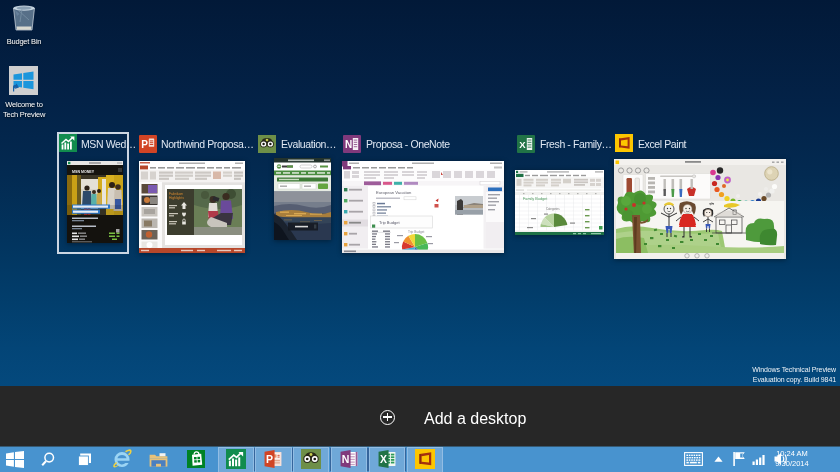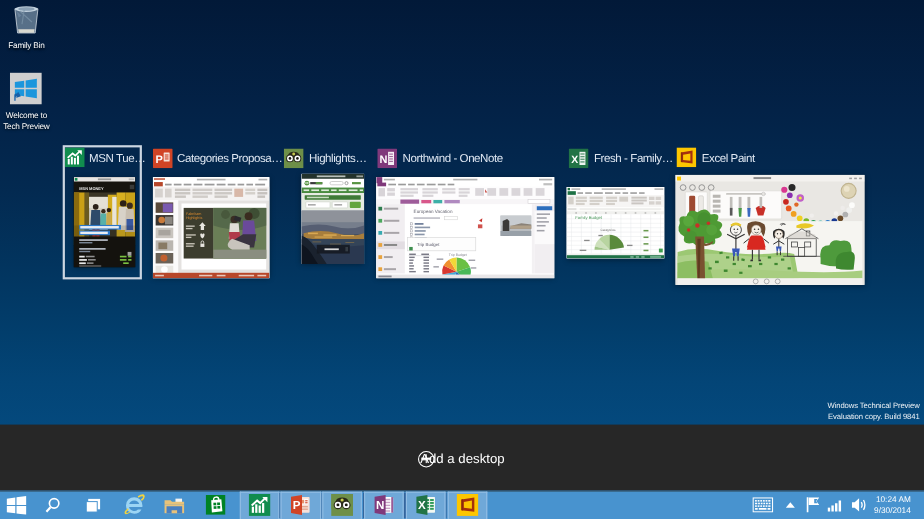--- a/index.html
+++ b/index.html
@@ -123,51 +123,51 @@
 
 <svg class="abs" style="left:10px;top:4px" width="28" height="28" viewBox="0 0 28 28">
   <path d="M3.5 4 L24.5 4 L22 26 L6 26 Z" fill="#9fb6c8" opacity="0.55"></path>
   <path d="M3.5 4 L24.5 4 L22 26 L6 26 Z" fill="none" stroke="#e8eef4" stroke-width="0.8" opacity="0.8"></path>
   <ellipse cx="14" cy="4.2" rx="10.5" ry="2.6" fill="#cfdde8" opacity="0.9"></ellipse>
   <ellipse cx="14" cy="4.2" rx="7.5" ry="1.6" fill="#8aa0b4"></ellipse>
   <path d="M6.5 22.5 L21.5 22.5 L21 25.8 L7 25.8 Z" fill="#e8e4d8" opacity="0.9"></path>
   <path d="M8 6 L19 16 M12 5 L10 18" stroke="#7e96aa" stroke-width="1" opacity="0.7"></path>
   <path d="M5 6 L9.5 10 L7 12 Z" fill="#6d86a0" opacity="0.8"></path>
 </svg>
-<div class="abs" style="left:0;top:37px;width:48px;text-align:center;color:#fff;font-size:7.5px;letter-spacing:-0.2px;line-height:9px;text-shadow:0 1px 2px rgba(0,0,0,0.85)">Family Bin</div>
+<div class="abs" style="left:0;top:37px;width:48px;text-align:center;color:#fff;font-size:7.5px;letter-spacing:-0.2px;line-height:9px;text-shadow:0 1px 2px rgba(0,0,0,0.85)">Budget Bin</div>
 <svg class="abs" style="left:9px;top:66px" width="29" height="29" viewBox="0 0 29 29">
   <rect width="29" height="29" fill="#cfcfcf"></rect>
   <g fill="#1b96dc">
     <path d="M4.5 8.6 L13 7.3 L13 13.8 L4.5 13.8 Z"></path>
     <path d="M14.3 7.1 L24.5 5.6 L24.5 13.8 L14.3 13.8 Z"></path>
     <path d="M4.5 15.1 L13 15.1 L13 21.6 L4.5 20.3 Z"></path>
     <path d="M14.3 15.1 L24.5 15.1 L24.5 23.3 L14.3 21.8 Z"></path>
   </g>
   <path d="M4 25.5 L4 20.5 Q4 18.5 6.5 19 L7.5 17.5 L10 21.5 L5.5 23 L6.5 21.8 Q5.2 21.6 5.2 22.8 L5.2 25.5 Z" fill="#1660a8"></path>
 </svg>
 <div class="abs" style="left:-6px;top:100px;width:60px;text-align:center;color:#fff;font-size:7.5px;letter-spacing:-0.2px;line-height:9.5px;text-shadow:0 1px 2px rgba(0,0,0,0.85)">Welcome to<br>Tech Preview</div>
 
 <div class="abs" style="left:57px;top:132px;width:72px;height:122px;border:2px solid #ccd6e2"></div>
 
 <svg class="icon18" style="left:59px;top:134px" width="18" height="18">
     <use href="#sym-msn"></use>
   </svg>
-<div class="title" style="left:81px;top:138px">MSN Tue…</div>
+<div class="title" style="left:81px;top:138px">MSN Wed…</div>
 <svg class="icon18" style="left:139px;top:135px" width="18" height="18">
     <use href="#tile-ppt"></use>
   </svg>
-<div class="title" style="left:161px;top:138px">Categories Proposa…</div>
+<div class="title" style="left:161px;top:138px">Northwind Proposa…</div>
 <svg class="icon18" style="left:258px;top:135px" width="18" height="18">
     <use href="#sym-trip"></use>
   </svg>
-<div class="title" style="left:281px;top:138px">Highlights…</div>
+<div class="title" style="left:281px;top:138px">Evaluation…</div>
 <svg class="icon18" style="left:343px;top:135px" width="18" height="18">
     <use href="#tile-one"></use>
   </svg>
-<div class="title" style="left:366px;top:138px">Northwind - OneNote</div>
+<div class="title" style="left:366px;top:138px">Proposa - OneNote</div>
 <svg class="icon18" style="left:517px;top:135px" width="18" height="18">
     <use href="#tile-xls"></use>
   </svg>
 <div class="title" style="left:540px;top:138px">Fresh - Family…</div>
 <svg class="icon18" style="left:615px;top:134px" width="18" height="18">
     <use href="#sym-fp"></use>
   </svg>
 <div class="title" style="left:638px;top:138px">Excel Paint</div>
 
 <div class="thumb" id="w-msn" style="left:67px;top:161px;width:56px;height:82px;background:#111">
@@ -876,21 +876,21 @@
         <circle cx="93" cy="96.8" r="2.2"></circle>
   </g>
 </svg></div>
 
 <div class="abs" style="right:4px;top:365px;text-align:right;color:#eef2f6;font-size:7px;letter-spacing:-0.1px;line-height:9.5px">Windows Technical Preview<br>Evaluation copy. Build 9841</div>
 
 <div id="darkbar"></div>
 <div class="abs" style="left:380px;top:409.5px;width:15px;height:15px;border:1.5px solid #fff;border-radius:50%"></div>
 <div class="abs" style="left:383.4px;top:416.3px;width:8.2px;height:1.5px;background:#fff"></div>
 <div class="abs" style="left:386.8px;top:413px;width:1.5px;height:8.2px;background:#fff"></div>
-<div class="abs" style="left:382px;top:410px;color:#fff;font-size:12px">Add a desktop</div>
+<div class="abs" style="left:424px;top:410px;color:#fff;font-size:16px">Add a desktop</div>
 
 <div id="taskbar"></div>
 <div class="tbtn" style="left:217.5px"></div>
 <div class="abs" style="left:253.9px;top:448px;width:1.3px;height:23px;background:#35659c"></div>
 <div class="abs" style="left:291.7px;top:448px;width:1.3px;height:23px;background:#35659c"></div>
 <div class="abs" style="left:329.5px;top:448px;width:1.3px;height:23px;background:#35659c"></div>
 <div class="abs" style="left:367.3px;top:448px;width:1.3px;height:23px;background:#35659c"></div>
 <div class="abs" style="left:404.9px;top:448px;width:1.3px;height:23px;background:#35659c"></div>
 <div class="tbtn" style="left:255.3px"></div>
 <div class="tbtn" style="left:293.1px"></div>
@@ -995,13 +995,13 @@
       <rect x="0.5" y="9.5" width="2.2" height="3.5"></rect>
       <rect x="3.8" y="7.5" width="2.2" height="5.5"></rect>
       <rect x="7.1" y="5.5" width="2.2" height="7.5"></rect>
       <rect x="10.4" y="3" width="2.2" height="10"></rect>
     </g>
   </svg>
 <svg class="abs" style="left:774px;top:452px" width="14" height="14" viewBox="0 0 14 14">
 <path d="M0.5 4.5 L3 4.5 L7 1 L7 13 L3 9.5 L0.5 9.5 Z" fill="#fff"></path>
 <path d="M9 4.5 Q10.5 7 9 9.5 M11 2.5 Q13.5 7 11 11.5" stroke="#fff" stroke-width="1.2" fill="none"></path>
   </svg>
-<div class="abs" style="left:756px;top:449px;width:72px;text-align:right;color:#fff;font-size:7.5px;line-height:10px">10:24 AM<br>9/30/2014</div>
+<div class="abs" style="left:756px;top:449px;width:72px;text-align:center;color:#fff;font-size:7.5px;line-height:10px">10:24 AM<br>9/30/2014</div>
 
 </body></html>

